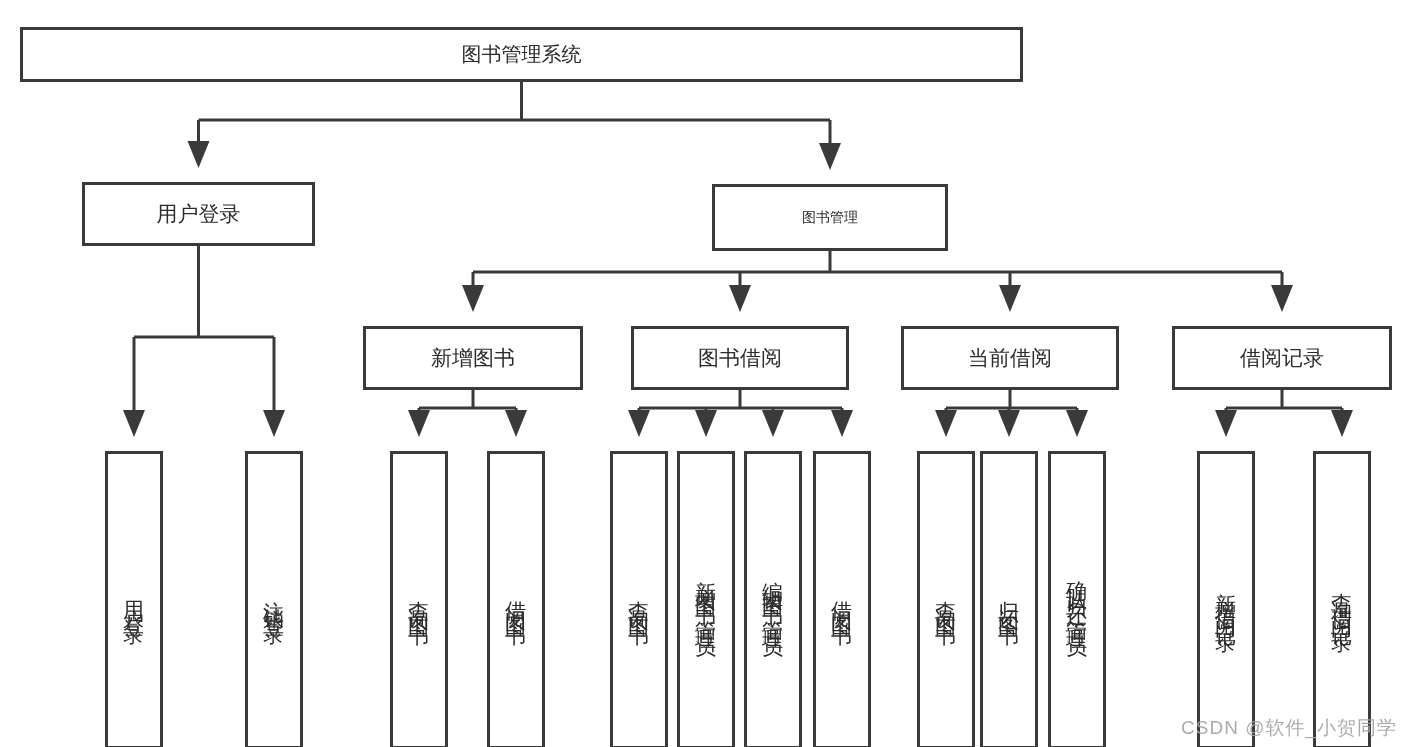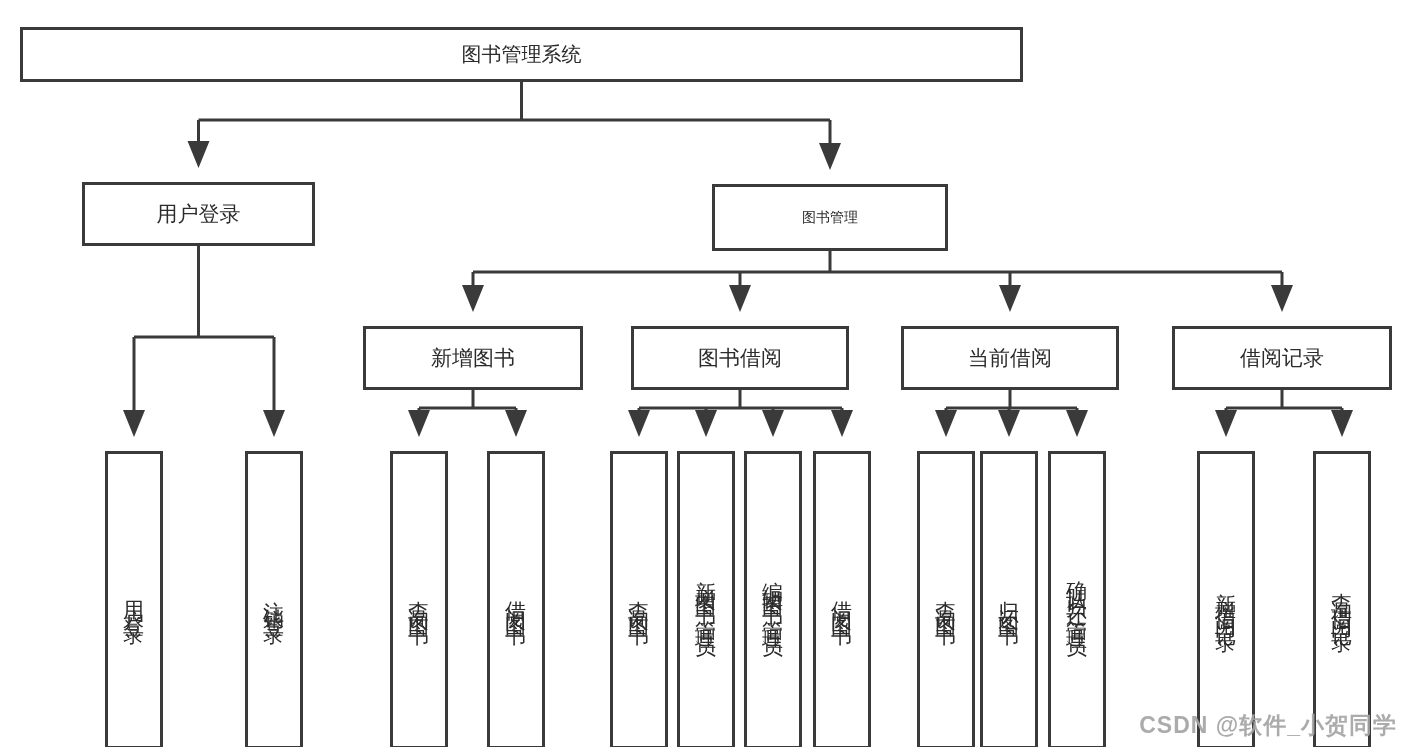--- a/index.html
+++ b/index.html
@@ -50,25 +50,24 @@
   #leaf-0{left:105px;}  #leaf-1{left:245px;}
   #leaf-2{left:390px;}  #leaf-3{left:487px;}
   #leaf-4{left:610px;}  #leaf-5{left:677px;}
   #leaf-6{left:744px;}  #leaf-7{left:813px;}
   #leaf-8{left:917px;}  #leaf-9{left:980px;}
   #leaf-10{left:1048px;}
   #leaf-11{left:1197px;} #leaf-12{left:1313px;}
   #watermark{
     position:absolute;
     right:8px;bottom:6px;
-    font-size:23px;
+    font-size:19px;
     color:rgba(164,164,164,0.92);
     letter-spacing:1px;
     z-index:5;
-    font-weight:bold;
   }
 </style>
 </head>
 <body>
 
 <div id="canvas">
 
   <svg id="connectors" width="1405" height="747" viewBox="0 0 1405 747" fill="none" stroke="#3a3a3a" stroke-width="3">
 
     <path d="M521.5 68 V120 M198.5 120 H830 M198.5 120 V142 M830 120 V144"></path>

